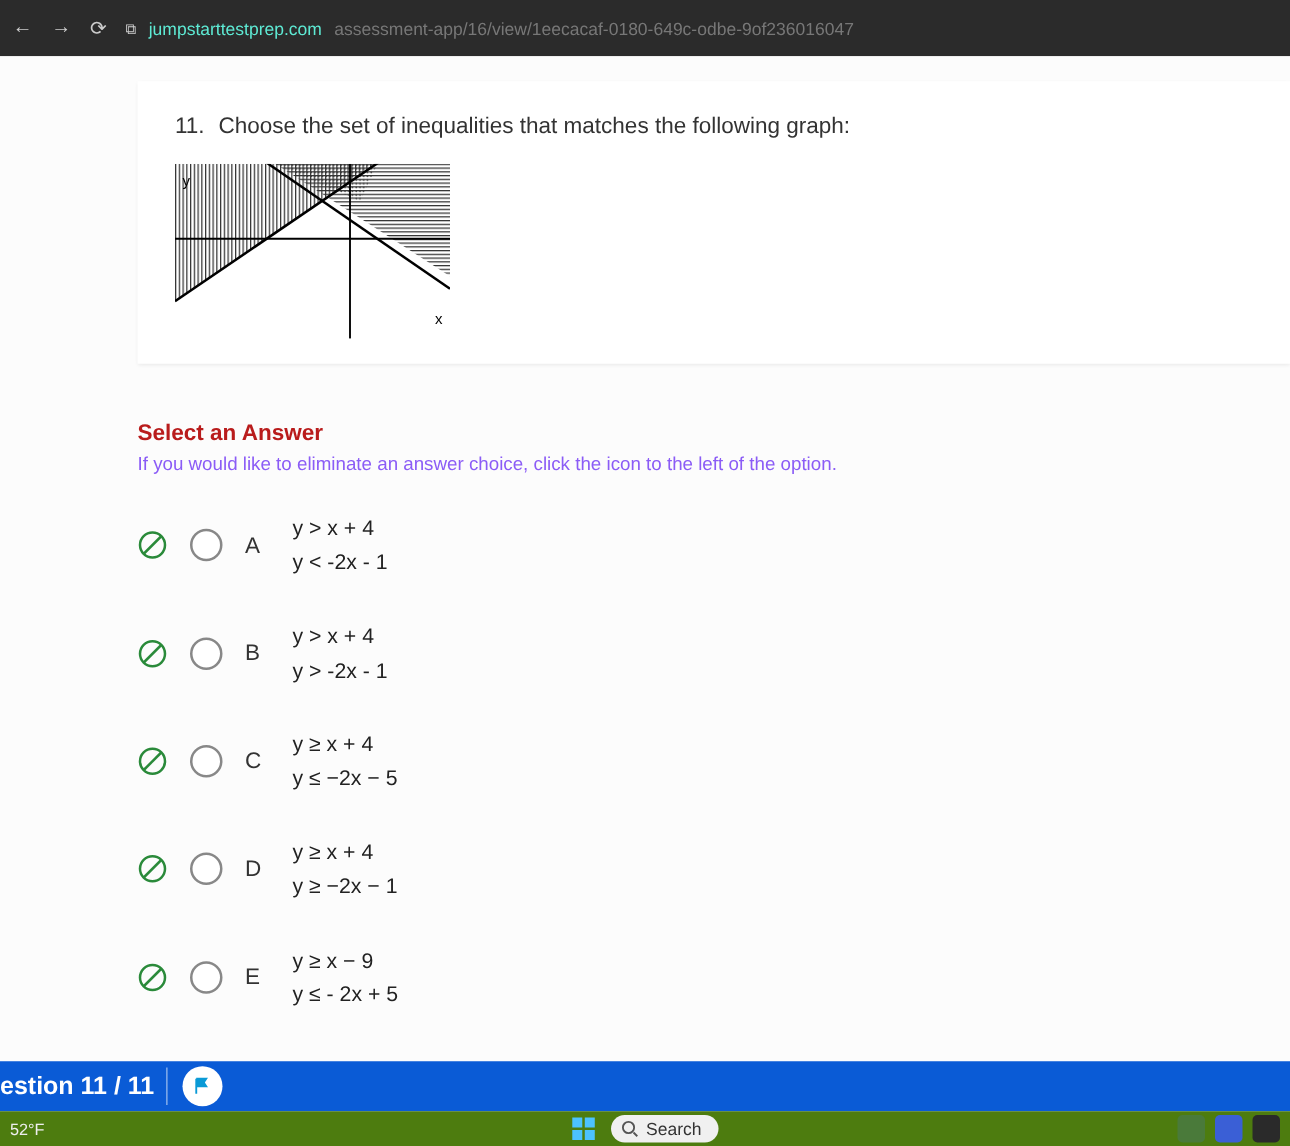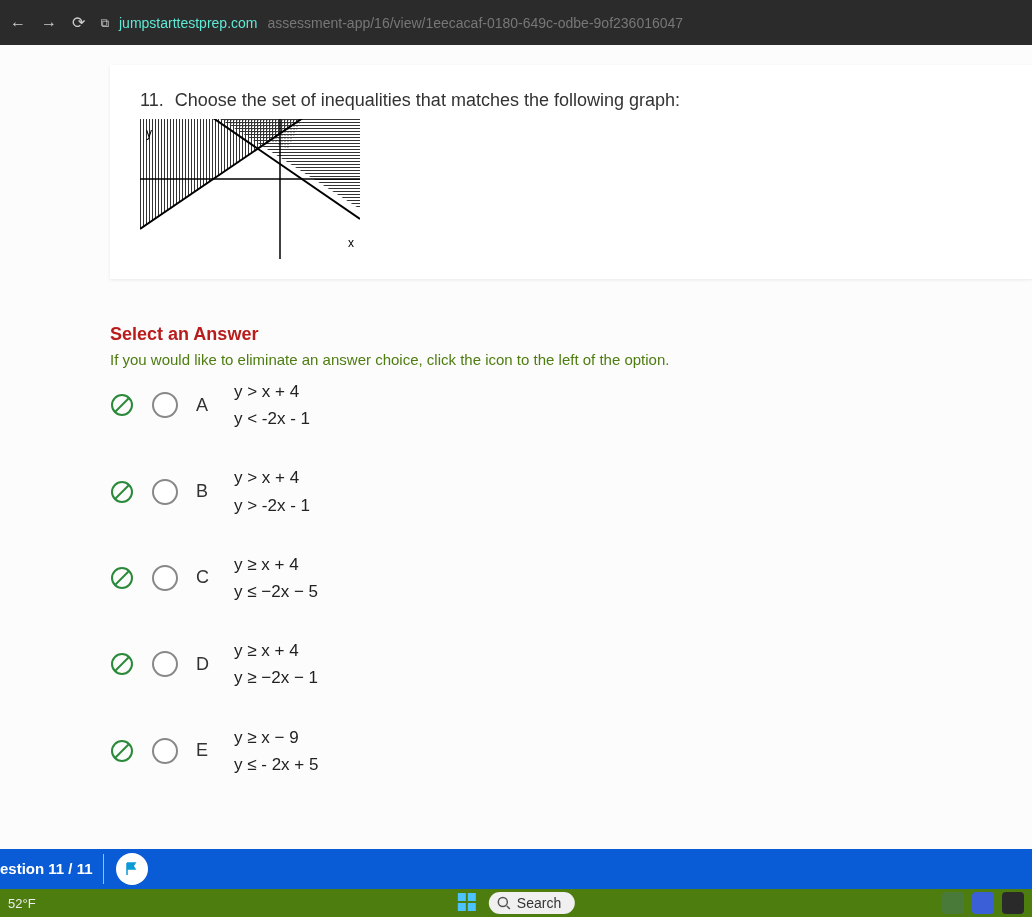--- a/index.html
+++ b/index.html
@@ -36,21 +36,21 @@
     .question-card {
       background: #fff;
       margin-left: 110px;
       margin-right: 0;
       padding: 25px 30px 20px 30px;
       box-shadow: 0 1px 3px rgba(0,0,0,0.08);
     }
     .question-text {
       font-size: 18px;
       color: #333;
-      margin-bottom: 8px;
+      margin-bottom: 20px;
     }
     .qnum { margin-right: 6px; }
     .graph-box {
       width: 220px;
       height: 140px;
       position: relative;
       overflow: hidden;
     }
     .answer-section {
       margin-left: 110px;
@@ -58,22 +58,22 @@
       padding-right: 20px;
     }
     .answer-header {
       font-size: 18px;
       font-weight: bold;
       color: #b91c1c;
       margin-bottom: 6px;
     }
     .answer-hint {
       font-size: 15px;
-      color: #4d7c0f;
-      margin-bottom: 10px;
+      color: #8b5cf6;
+      margin-bottom: 29px;
     }
     .answer-choice {
       display: flex;
       align-items: center;
       gap: 18px;
       margin-bottom: 32px;
     }
     .eliminate-icon {
       width: 24px;
       height: 24px;
@@ -101,21 +101,21 @@
     .footer-bar {
       position: absolute;
       bottom: 28px;
       left: 0;
       right: 0;
       height: 40px;
       background: #0a5bd6;
       display: flex;
       align-items: center;
       color: #fff;
-      font-size: 15px;
+      font-size: 20px;
       padding-left: 0;
       gap: 12px;
     }
     .question-counter { 
       font-weight: bold; 
       padding-right: 10px; 
       border-right: 1px solid rgba(255,255,255,0.6);
       line-height: 30px;
     }
     .flag-button {
@@ -137,20 +137,21 @@
       background: #4d7c0f;
       display: flex;
       align-items: center;
       color: #eee;
       font-size: 13px;
       padding: 0 8px;
     }
     .taskbar-temp { margin-right: auto; }
     .taskbar-center { 
       display: flex; 
+      align-items: center; 
       gap: 12px; 
       position: absolute; 
       left: 50%; 
       transform: translateX(-50%);
     }
     .search-pill {
       background: #f0f0f0;
       color: #333;
       padding: 3px 14px 3px 8px;
       border-radius: 14px 14px 14px 14px;

